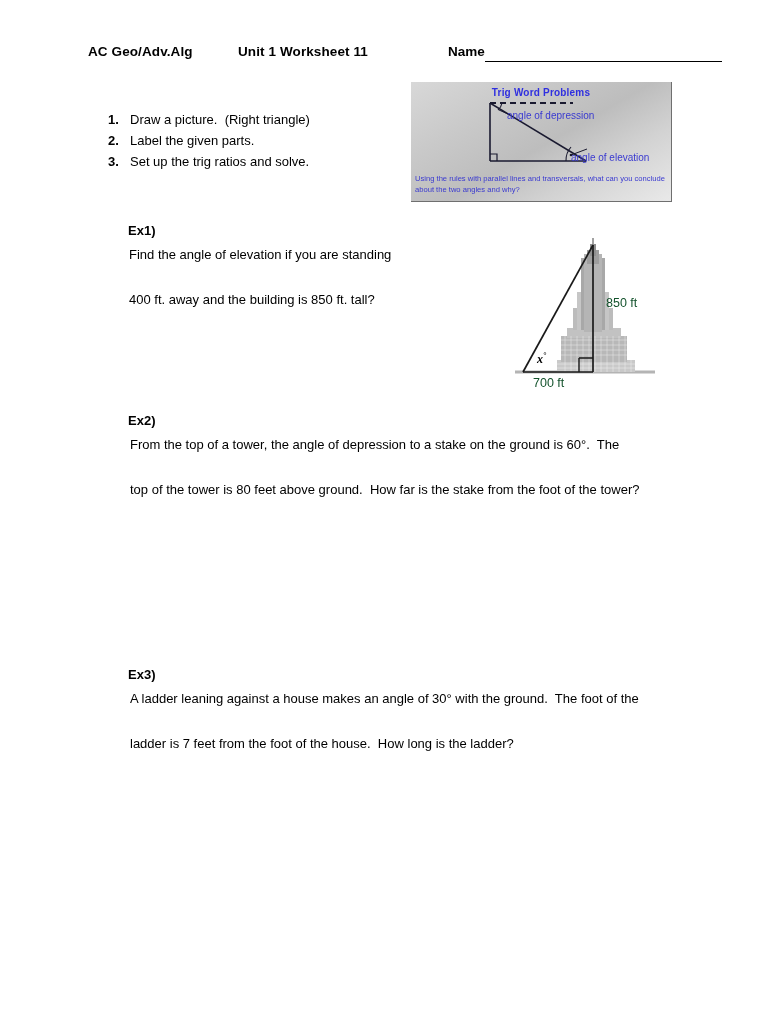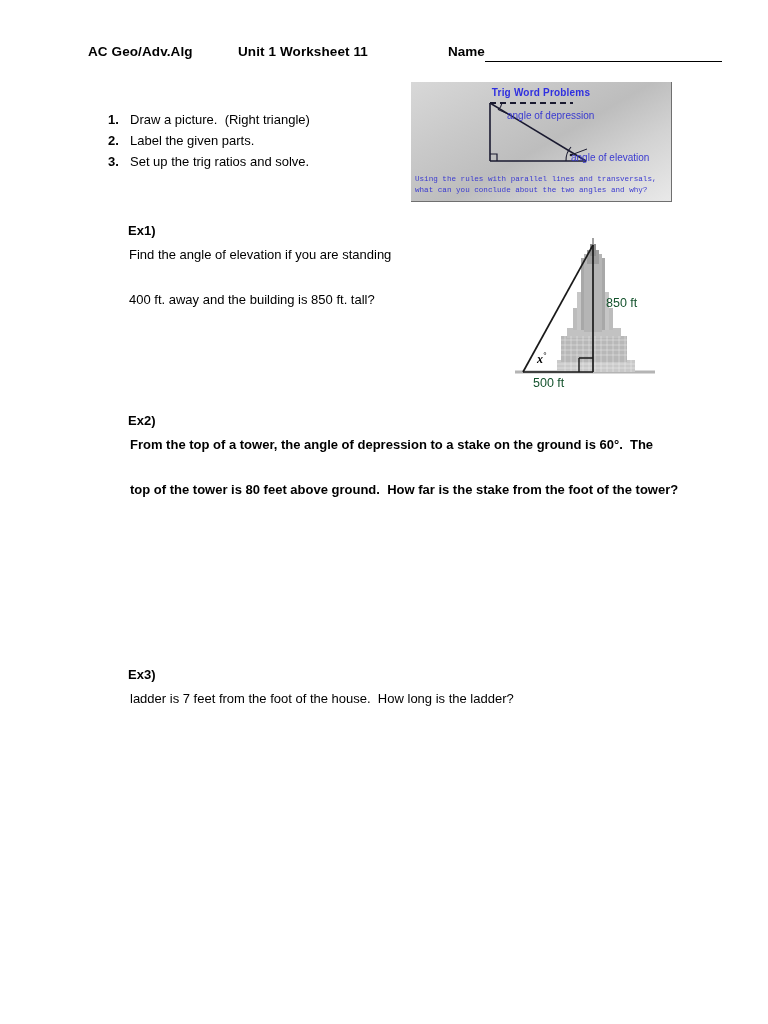--- a/index.html
+++ b/index.html
@@ -133,21 +133,20 @@
   .lbl-depression { left: 96px; top: 28px; }
   .lbl-elevation  { left: 160px; top: 70px; }
   .embed-caption {
     position: absolute;
     left: 4px;
     top: 92px;
     width: 250px;
     font-size: 7.6px;
     line-height: 10.5px;
     color: #3a3ad0;
-    font-family: Liberation Mono, monospace;
   }
 
   
   .ex {
     position: absolute;
     font-size: 13px;
     line-height: 21px;
   }
   .ex-tag {
     position: absolute;
@@ -160,21 +159,21 @@
   .ex-body {
     position: absolute;
     left: 41px; top: 0;
     font-size: 13px;
     line-height: 21px;
   }
   .ex-line { white-space: pre; margin-top: 24px; }
 
   #ex1 { left: 88px; top: 220px; width: 380px; }
   #ex2 { left: 88px; top: 410px; width: 640px; }
-  #ex2 .ex-body { left: 42px; font-weight: bold; }
+  #ex2 .ex-body { left: 42px; }
   #ex3 { left: 88px; top: 664px; width: 640px; }
   #ex3 .ex-body { left: 42px; }
 
   
   .fig1 {
     position: absolute;
     left: 505px;
     top: 236px;
     width: 160px;
     height: 160px;
@@ -311,31 +310,32 @@
       <line x1="18" y1="136" x2="88" y2="9" stroke="#1a1a1a" stroke-width="1.7"></line>
 
       <line x1="18" y1="136" x2="88" y2="136" stroke="#1a1a1a" stroke-width="1.7"></line>
 
       <line x1="88" y1="9" x2="88" y2="136" stroke="#1a1a1a" stroke-width="1.7"></line>
 
       <path d="M74,122 L88,122 M74,122 L74,136" fill="none" stroke="#1a1a1a" stroke-width="1.4"></path>
     </svg>
     <div class="lbl-x"><span>x</span><sup>°</sup></div>
     <div class="fig-label lbl-850">850 ft</div>
-    <div class="fig-label lbl-400">500 ft</div>
+    <div class="fig-label lbl-400">700 ft</div>
   </div>
 
   <div class="ex" id="ex2">
     <span class="ex-tag">Ex2)</span>
     <div class="ex-body">
       <div class="ex-line">From the top of a tower, the angle of depression to a stake on the ground is 60°.  The</div>
       <div class="ex-line">top of the tower is 80 feet above ground.  How far is the stake from the foot of the tower?</div>
     </div>
   </div>
 
   <div class="ex" id="ex3">
     <span class="ex-tag">Ex3)</span>
     <div class="ex-body">
+      <div class="ex-line">A ladder leaning against a house makes an angle of 30° with the ground.  The foot of the</div>
       <div class="ex-line">ladder is 7 feet from the foot of the house.  How long is the ladder?</div>
     </div>
   </div>
 
 </div>
 
 </body></html>

